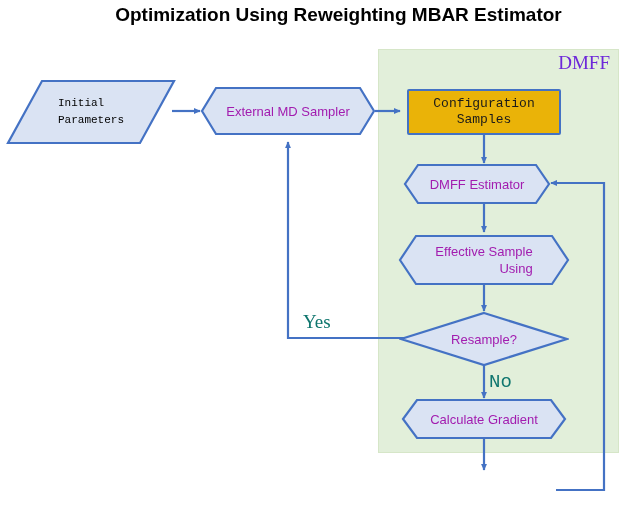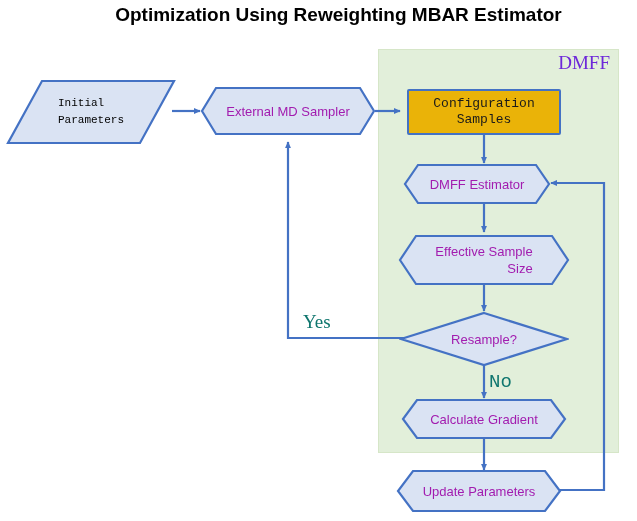--- a/index.html
+++ b/index.html
@@ -165,40 +165,34 @@
       <polygon points="15,2 133,2 146,21 133,40 15,40 2,21" fill="#dae3f3" stroke="#4472c4" stroke-width="2.2"></polygon>
     </svg>
     <div class="shape-text">DMFF Estimator</div>
   </div>
 
   <div class="shape-wrap" style="left:398px; top:234px; width:172px; height:52px;">
     <svg class="svg-shape" width="172" height="52" viewBox="0 0 172 52">
       <polygon points="18,2 154,2 170,26 154,50 18,50 2,26" fill="#dae3f3" stroke="#4472c4" stroke-width="2.2"></polygon>
     </svg>
     <div class="shape-text">Effective Sample
-Size</div>
+Using</div>
   </div>
 
   <div class="shape-wrap" style="left:399px; top:311px; width:170px; height:56px;">
     <svg class="svg-shape" width="170" height="56" viewBox="0 0 170 56">
       <polygon points="85,2 168,28 85,54 2,28" fill="#dae3f3" stroke="#4472c4" stroke-width="2.2"></polygon>
     </svg>
     <div class="shape-text">Resample?</div>
   </div>
 
   <div class="shape-wrap" style="left:401px; top:398px; width:166px; height:42px;">
     <svg class="svg-shape" width="166" height="42" viewBox="0 0 166 42">
       <polygon points="16,2 150,2 164,21 150,40 16,40 2,21" fill="#dae3f3" stroke="#4472c4" stroke-width="2.2"></polygon>
     </svg>
     <div class="shape-text">Calculate Gradient</div>
   </div>
 
-  <div class="shape-wrap" style="left:396px; top:469px; width:166px; height:44px;">
-    <svg class="svg-shape" width="166" height="44" viewBox="0 0 166 44">
-      <polygon points="17,2 149,2 164,22 149,42 17,42 2,22" fill="#dae3f3" stroke="#4472c4" stroke-width="2.2"></polygon>
-    </svg>
-    <div class="shape-text">Update Parameters</div>
-  </div>
 
   <div class="edge-label" style="left:303px; top:311px;">Yes</div>
   <div class="edge-label" style="left:489px; top:371px;font-family:Liberation Mono, monospace;">No</div>
 
 </div>
 
 </body></html>

